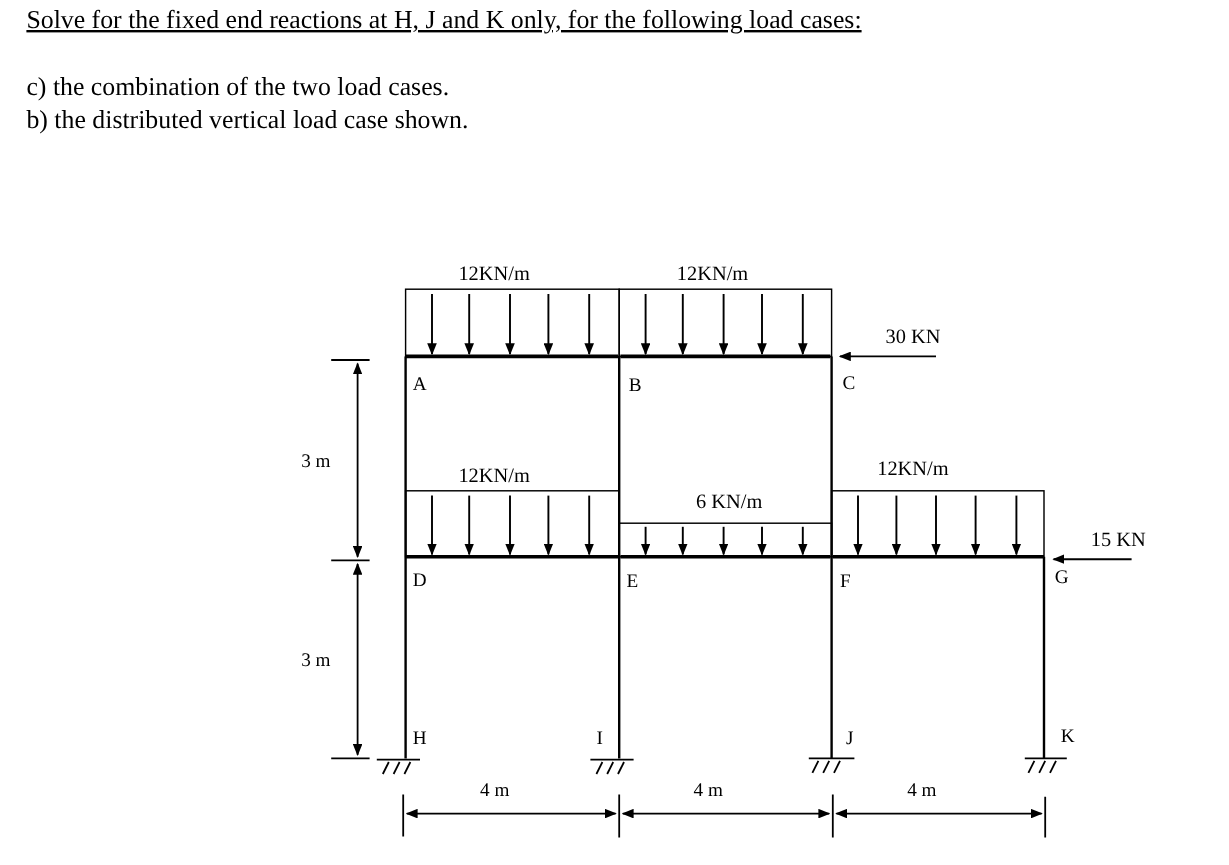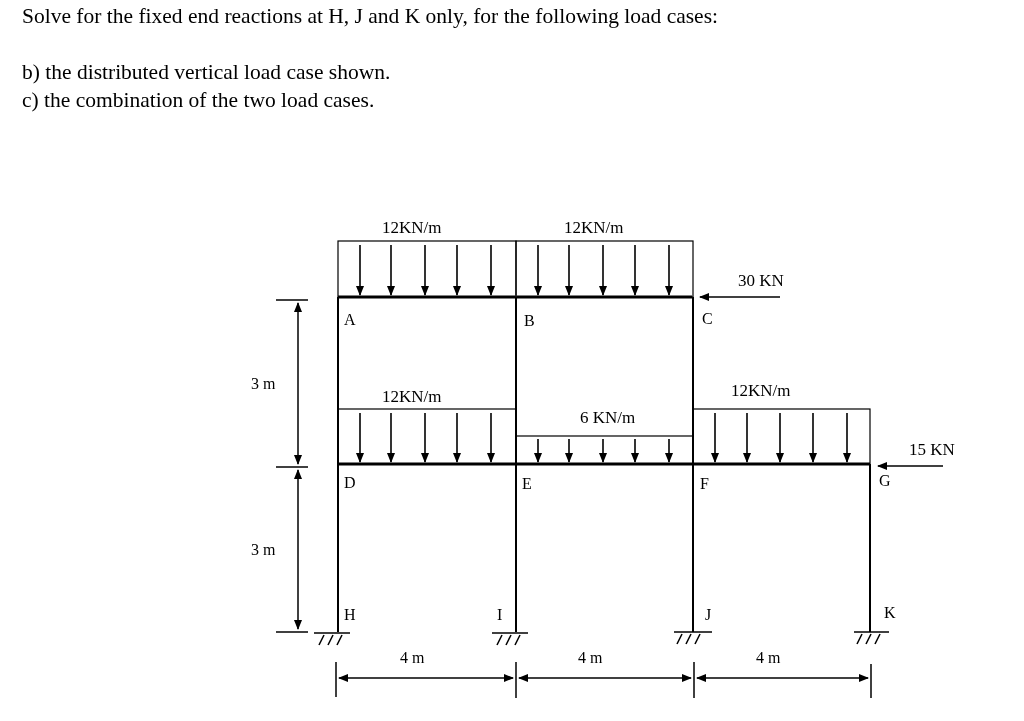--- a/index.html
+++ b/index.html
@@ -1,30 +1,30 @@
 <!DOCTYPE html>
 <html><head>
 <meta charset="utf-8">
 <style>
   html, body { margin: 0; padding: 0; background: #ffffff; }
   body { width: 1024px; height: 721px; position: relative; overflow: hidden;
          font-family: "Liberation Serif", "DejaVu Serif", serif; color: #000; }
   .problem { position: absolute; left: 22px; top: 2px; font-size: 21.5px; line-height: 28px; }
   .problem p { margin: 0; white-space: nowrap; }
-  .problem .intro { margin-bottom: 28px; }
+  .problem .intro { margin-bottom: 28px; text-decoration: underline; }
   svg.diagram { position: absolute; left: 0; top: 0; }
   svg text { font-family: "Liberation Serif", "DejaVu Serif", serif; fill: #000; }
 </style>
 </head>
 <body>
 
 <div class="problem">
   <p class="intro">Solve for the fixed end reactions at H, J and K only, for the following load cases:</p>
+  <p>c) the combination of the two load cases.</p>
   <p>b) the distributed vertical load case shown.</p>
-  <p>c) the combination of the two load cases.</p>
 </div>
 
 <svg class="diagram" width="1024" height="721" viewBox="0 0 1024 721" xmlns="http://www.w3.org/2000/svg">
   <defs>
     <marker id="arrowhead" markerWidth="10" markerHeight="8" refX="9" refY="4" orient="auto" markerUnits="userSpaceOnUse">
       <path d="M0,0 L10,4 L0,8 Z" fill="#000"></path>
     </marker>
     <marker id="arrowstart" markerWidth="10" markerHeight="8" refX="1" refY="4" orient="auto" markerUnits="userSpaceOnUse">
       <path d="M10,0 L0,4 L10,8 Z" fill="#000"></path>
     </marker>

